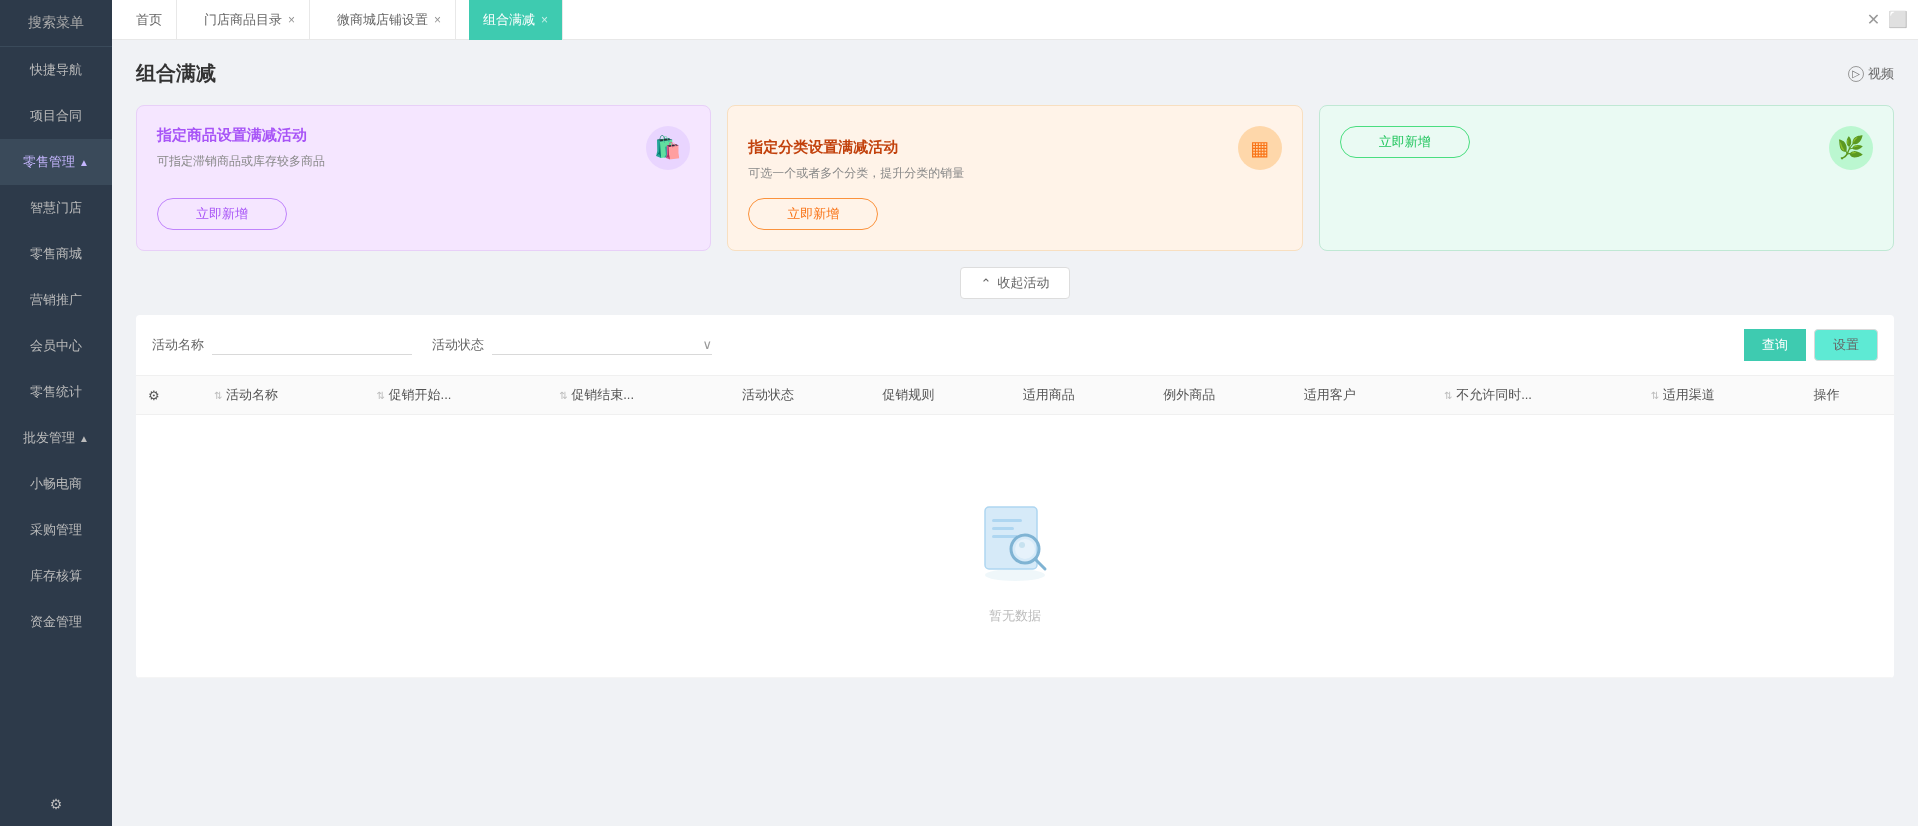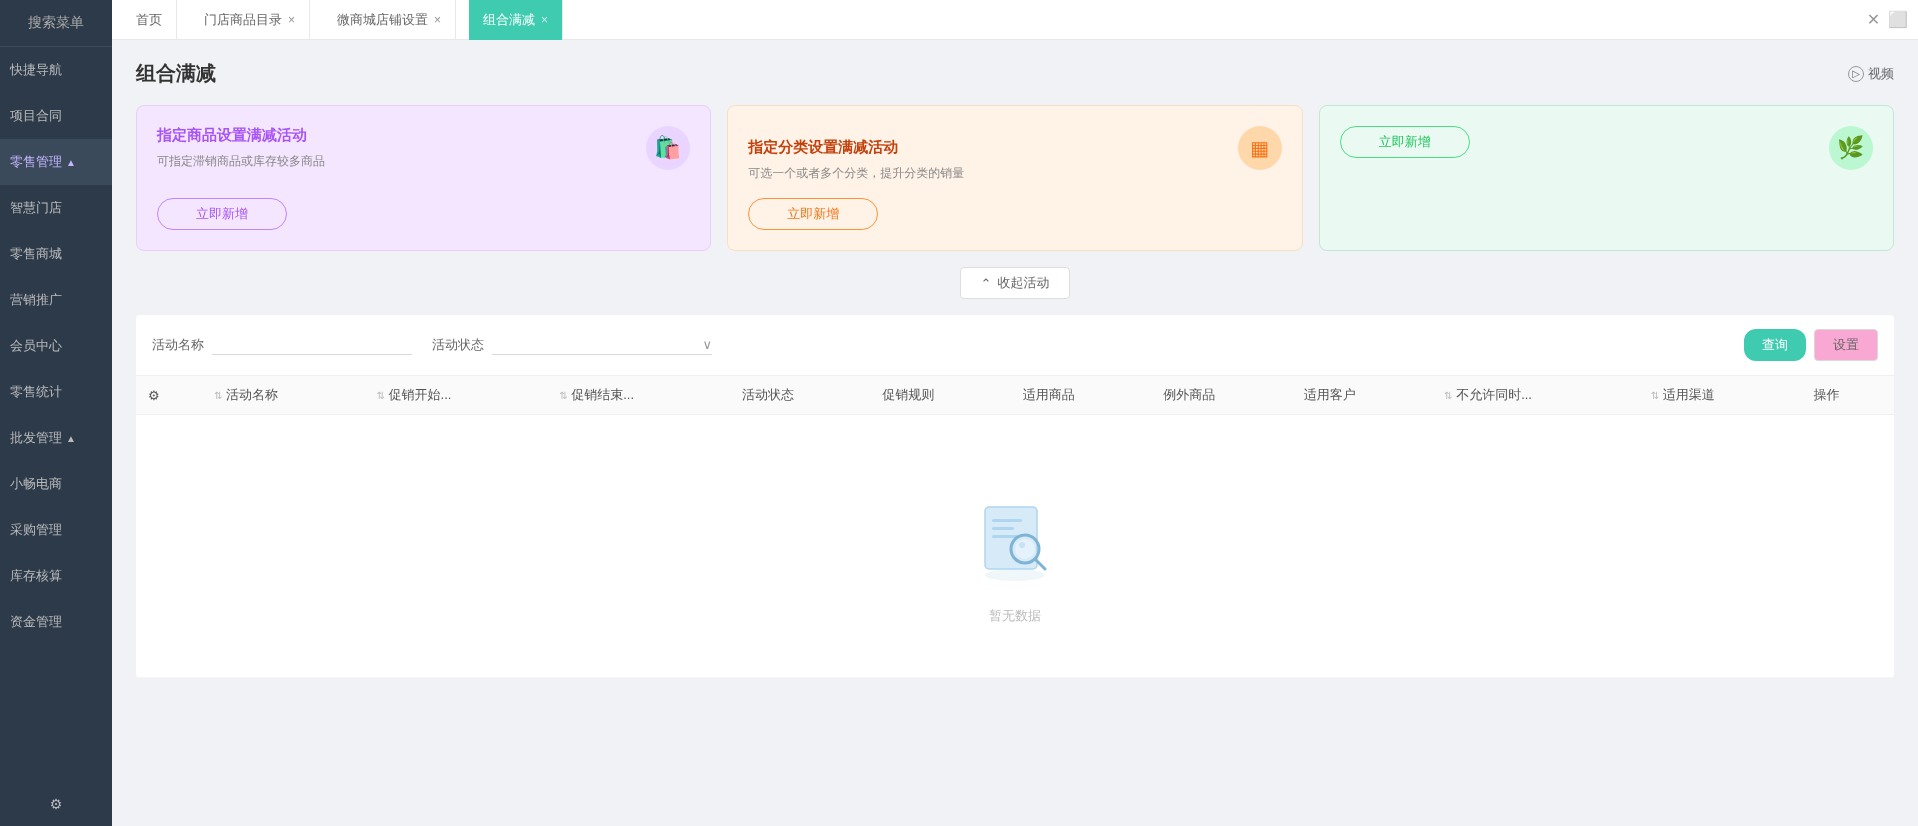--- a/index.html
+++ b/index.html
@@ -26,21 +26,21 @@
     }
     .sidebar-item {
       padding: 14px 10px;
       color: #bbb;
       font-size: 13px;
       cursor: pointer;
       text-align: center;
       position: relative;
       display: flex;
       align-items: center;
-      justify-content: flex-start;
+      justify-content: center;
       gap: 4px;
     }
     .sidebar-item.active { color: #c4b5fd; background: #3a4a5a; }
     .sidebar-item .arrow { font-size: 10px; }
     .sidebar-bottom {
       margin-top: auto;
       padding: 14px 10px;
       text-align: center;
       color: #bbb;
       cursor: pointer;
@@ -236,26 +236,26 @@
     .filter-actions {
       margin-left: auto;
       display: flex;
       gap: 8px;
     }
     .btn-query {
       background: #3ecbb0;
       color: #fff;
       border: none;
       padding: 6px 18px;
-      border-radius: 12px;
+      border-radius: 0;
       cursor: pointer;
       font-size: 13px;
     }
     .btn-setting {
-      background: #f9a8d4;
+      background: #5eead4;
       color: #666;
       border: 1px solid #d9d9d9;
       padding: 6px 18px;
       border-radius: 4px;
       cursor: pointer;
       font-size: 13px;
     }
 
     
     .table-wrap {

